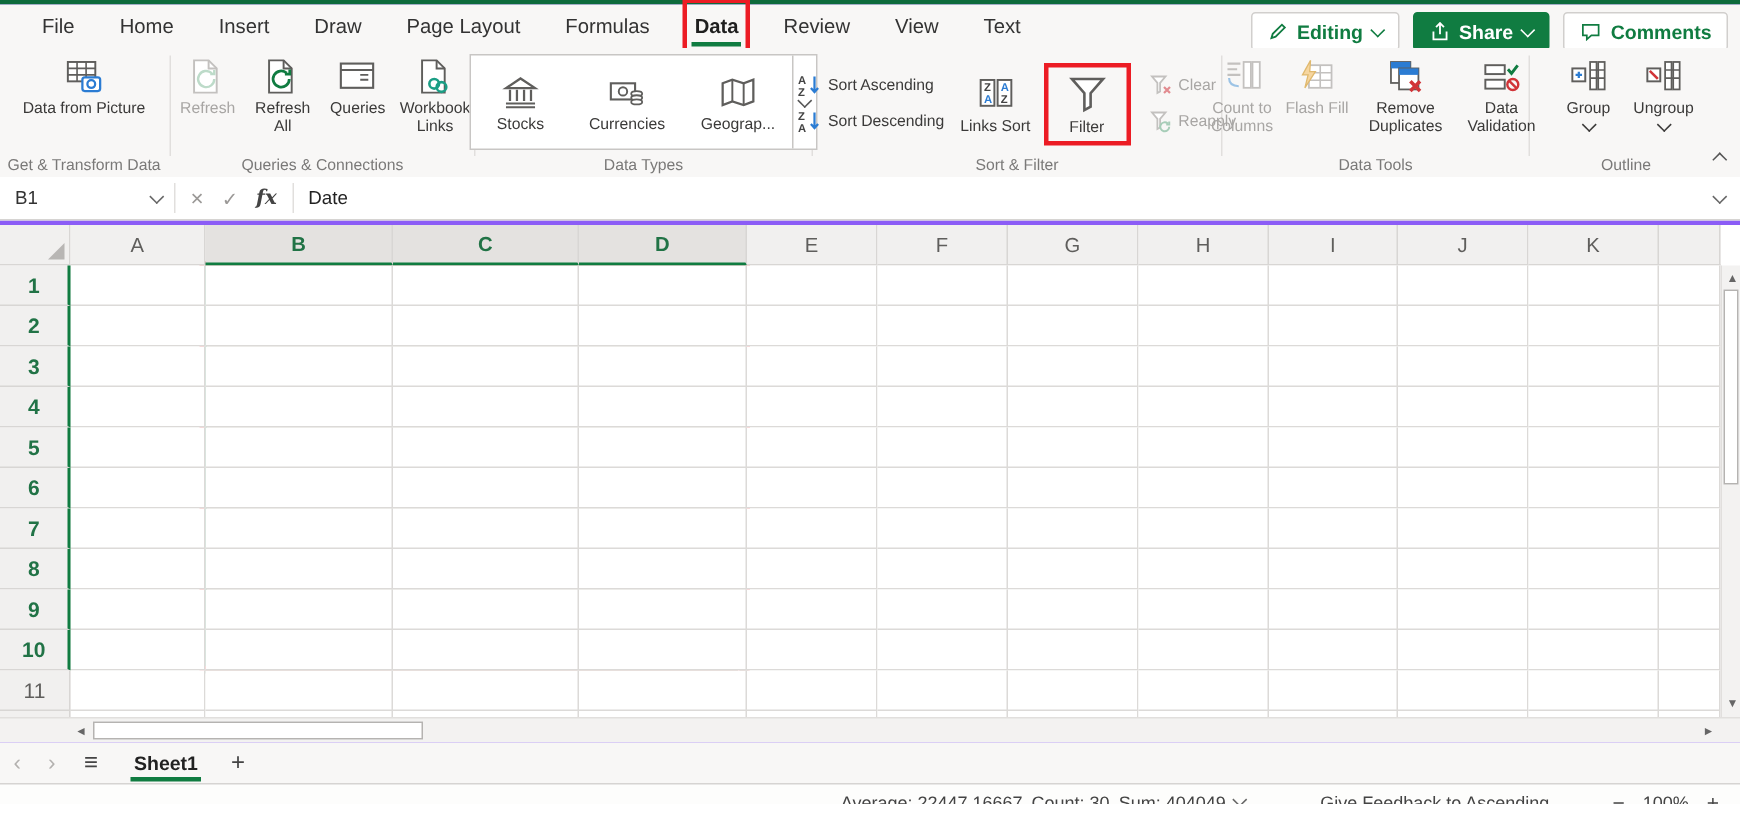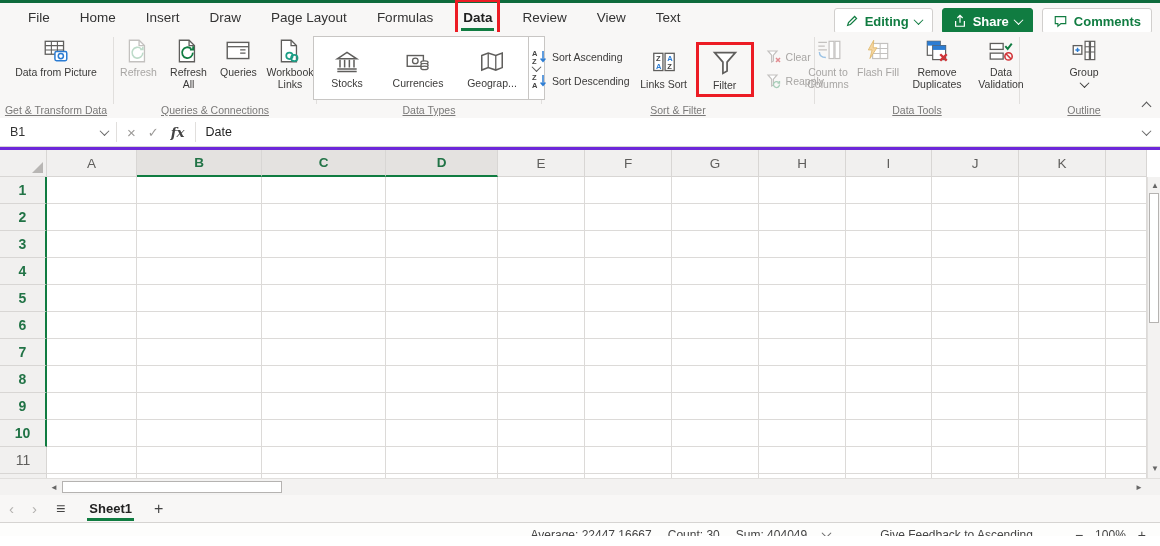--- a/index.html
+++ b/index.html
@@ -1,33 +1,33 @@
 <!DOCTYPE html>
 <html style="--green: #107C41; --red: #EC1C24; --hdrbg: #96790A; --hdrbg2: #B28B00; --cellbg: #D7CDB0;"><head>
 <meta charset="utf-8">
 <style>
   html,body{margin:0;padding:0;background:#fff;}
-  .page{position:relative;width:1160px;height:536px;font-family:"Liberation Sans",sans-serif;background:#6d28d9;overflow:hidden;color:#333;}
+  .page{position:relative;width:1160px;height:536px;font-family:"Liberation Sans",sans-serif;background:#8b5cf6;overflow:hidden;color:#333;}
   
   .top-strip{position:absolute;left:0;top:0;width:1160px;height:3px;background:#0E6B3C;}
   
   .menubar{position:absolute;left:0;top:3px;width:1160px;height:29px;background:#F8F7F6;display:flex;align-items:center;}
   .menu-tabs{display:flex;align-items:center;padding-left:13px;}
   .mtab{font-size:13.5px;color:#333;padding:5px 2px 6px;margin:0 13px;cursor:default;white-space:nowrap;}
   .mtab.active{font-weight:bold;color:#1F1F1F;border-bottom:3px solid var(--green);padding-bottom:3px;outline:3px solid var(--red);outline-offset:3px;}
   .quick-actions{position:absolute;right:8px;top:5px;display:flex;gap:9px;align-items:center;}
   .qbtn{display:flex;align-items:center;gap:6px;height:24px;padding:0 10px;border-radius:3px;font-size:13px;border:1px solid #D1CFCD;background:#fff;color:var(--green);font-weight:bold;}
   .qbtn.solid{background:var(--green);color:#fff;border-color:var(--green);}
   .cv{display:inline-block;width:6px;height:6px;border-right:1.6px solid currentColor;border-bottom:1.6px solid currentColor;transform:rotate(45deg) translate(-1px,-1px);}
   .cu{display:inline-block;width:6px;height:6px;border-right:1.6px solid currentColor;border-bottom:1.6px solid currentColor;transform:rotate(-135deg);}
   
   .ribbon{position:absolute;left:0;top:32px;width:1160px;height:86px;background:#F8F7F6;border-bottom:1px solid #E1DFDD;display:flex;align-items:stretch;}
   .rgroup{position:relative;display:flex;flex-direction:column;align-items:center;padding:3px 2px 0;}
   .rgroup .content{flex:1;display:flex;align-items:flex-start;}
-  .glabel{height:15px;font-size:10.5px;color:#7A7978;white-space:nowrap;line-height:14px;text-decoration:underline;}
+  .glabel{height:15px;font-size:10.5px;color:#7A7978;white-space:nowrap;line-height:14px;}
   .rib-sep{width:1px;background:#E1DFDD;margin:5px 1px 14px;}
   .rbL{display:flex;flex-direction:column;align-items:center;gap:1px;padding:2px 3px;font-size:10.5px;line-height:12px;text-align:center;color:#3B3A39;min-width:44px;}
   .rbL.dis{color:#A8A6A4;}
   .rbS{display:flex;align-items:center;gap:4px;font-size:10.5px;color:#3B3A39;height:20px;padding:0 2px;white-space:nowrap;}
   .rbS.dis{color:#A8A6A4;}
   .gallery{display:flex;align-items:stretch;border:1px solid #C8C6C4;background:#fff;height:62px;margin-top:1px;}
   .gal-more{width:15px;border-left:1px solid #C8C6C4;display:flex;align-items:center;justify-content:center;color:#555;}
   .redbox{outline:3px solid var(--red);outline-offset:1px;}
   .collapse-chev{position:absolute;right:10px;bottom:8px;color:#555;}
   
@@ -75,21 +75,21 @@
   .sheetbar{position:absolute;left:0;top:495px;width:1160px;height:27px;background:#F8F7F6;display:flex;align-items:center;font-size:13px;}
   .snav{color:#B3B1AF;margin:0 9px;font-size:15px;}
   .sham{color:#444;font-size:16px;margin:0 10px;}
   .stab{position:relative;font-weight:bold;color:#222;margin:0 12px;padding:4px 2px;}
   .stab:after{content:"";position:absolute;left:0;right:0;bottom:-1px;height:3px;background:var(--green);}
   .splus{color:#444;font-size:16px;margin-left:8px;}
   
   .statusbar{position:absolute;left:0;top:522px;width:1160px;height:24px;background:#FDFDFC;border-top:1px solid #D6D4D2;display:flex;align-items:center;font-size:12px;color:#444;box-sizing:border-box;}
   .sb-left{display:flex;gap:26px;padding-left:10px;}
   .sb-right{margin-left:auto;display:flex;align-items:center;gap:22px;padding-right:14px;}
-  .sb-agg{display:flex;align-items:center;gap:16px;}
+  .sb-agg{display:flex;align-items:center;gap:6px;}
   .sb-zoom{display:flex;align-items:center;gap:12px;}
   svg{display:block;}
 </style>
 </head>
 <body>
 
 <div class="page">
   <div class="top-strip"></div>
 
   <div class="menubar">
@@ -376,20 +376,33 @@
           <span>
               <svg width="28" height="28" viewBox="0 0 26 26">
                 <rect x="3" y="8" width="8" height="8" fill="#fff" stroke="#5F5E5C" stroke-width="1.2"></rect>
                 <path d="M7 10v4M5 12h4" stroke="#2B7CD3" stroke-width="1.4"></path>
                 <rect x="14" y="4" width="4" height="17" fill="#fff" stroke="#5F5E5C" stroke-width="1.1"></rect>
                 <rect x="19" y="4" width="4" height="17" fill="#fff" stroke="#5F5E5C" stroke-width="1.1"></rect>
                 <path d="M14 9h9M14 14h9" stroke="#5F5E5C" stroke-width="1"></path>
               </svg>
             </span>
           <span>Group</span>
+          <span class="cv" style="margin-top:2px"></span>
+        </div>
+        <div class="rbL">
+          <span>
+              <svg width="28" height="28" viewBox="0 0 26 26">
+                <rect x="3" y="8" width="8" height="8" fill="#fff" stroke="#5F5E5C" stroke-width="1.2"></rect>
+                <path d="M4.5 9.5l5 5" stroke="#D13438" stroke-width="1.6"></path>
+                <rect x="14" y="4" width="4" height="17" fill="#fff" stroke="#5F5E5C" stroke-width="1.1"></rect>
+                <rect x="19" y="4" width="4" height="17" fill="#fff" stroke="#5F5E5C" stroke-width="1.1"></rect>
+                <path d="M14 9h9M14 14h9" stroke="#5F5E5C" stroke-width="1"></path>
+              </svg>
+            </span>
+          <span>Ungroup</span>
           <span class="cv" style="margin-top:2px"></span>
         </div>
       </div>
       <div class="glabel">Outline</div>
     </div>
 
     <span class="collapse-chev cu"></span>
   </div>
 
   <div class="fbar">

